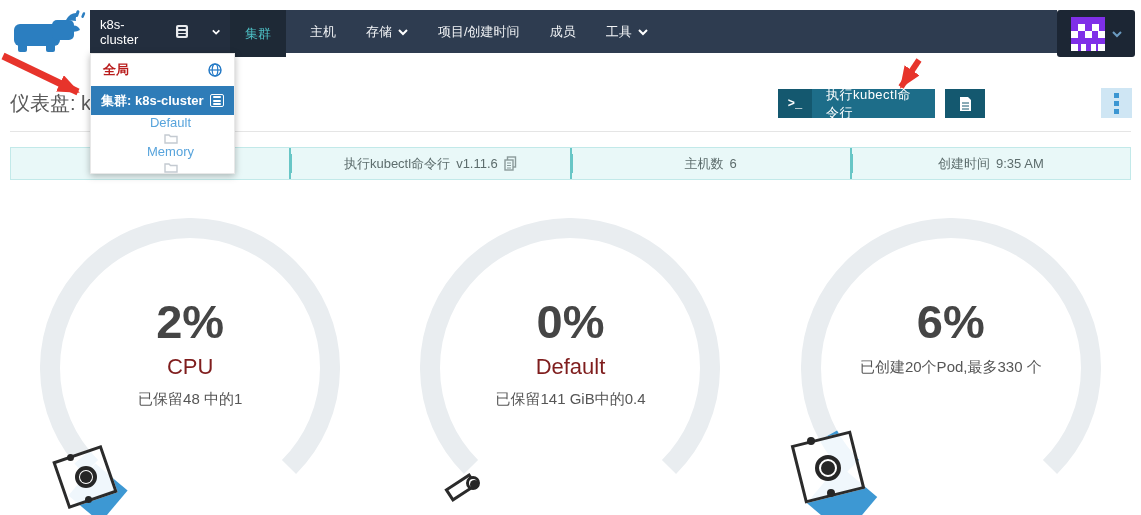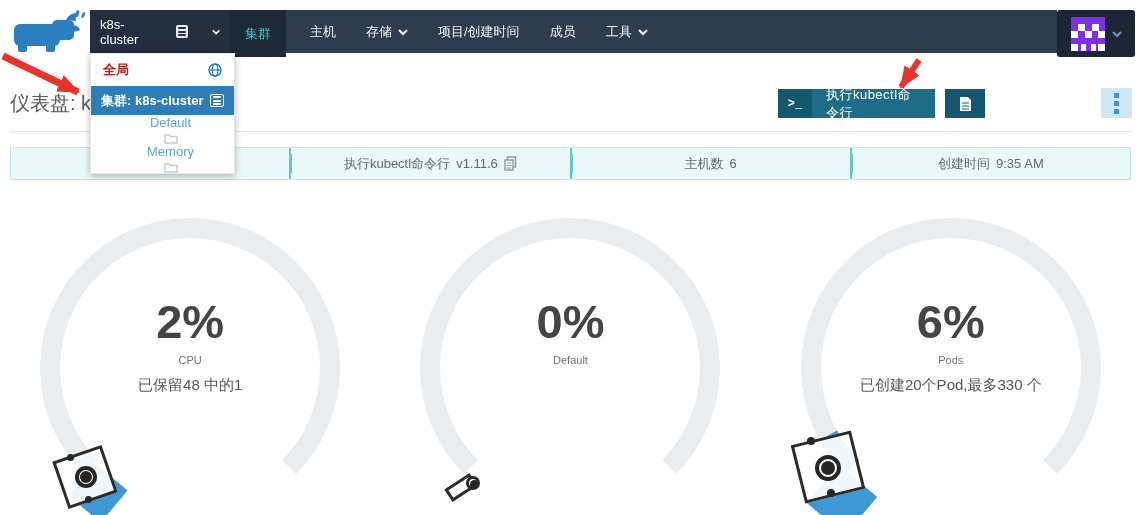--- a/index.html
+++ b/index.html
@@ -69,21 +69,21 @@
   .info-cell { border-left-width:0; }
   .info-cell.divided::before { content:""; position:absolute; left:-1px; top:6px; bottom:6px; width:2px; background:#68c6c6; }
   
   .gauges { position:absolute; left:0; right:0; top:218px; display:flex; z-index:3; }
   .gauge { flex:1; position:relative; height:300px; display:flex; justify-content:center; }
   .gauge svg { width:300px; height:300px; }
   .gauge-track { fill:none; stroke:#e9edf0; stroke-width:20; }
   .gauge-fill { fill:none; stroke-width:20; }
   .gauge-text { position:absolute; left:0; right:0; top:78px; text-align:center; }
   .gauge-pct { font-size:47px; font-weight:bold; color:#454545; line-height:52px; }
-  .gauge-label { font-size:11px; color:#737373; margin-top:6px; }
+  .gauge-label { font-size:22px; color:#7f1d1d; margin-top:6px; }
   .gauge-sub { font-size:15px; color:#565656; margin-top:10px; }
   
   .dropdown {
     position:absolute; left:90px; top:53px; width:145px; background:#fff;
     box-shadow:0 2px 7px rgba(0,0,0,.28); z-index:40; border:1px solid #e8e8e8;
   }
   .dd-item { display:flex; align-items:center; font-size:13px; cursor:pointer; }
   .dd-global { height:32px; padding:0 12px; color:#b91c1c; font-weight:bold; justify-content:space-between; }
   .dd-selected { height:29px; padding:0 10px; background:#2e7cb8; color:#fff; font-weight:bold; justify-content:space-between; }
   .dd-project { height:29px; padding:0 14px 0 30px; color:#58a4dc; justify-content:space-between;flex-direction:column; }
@@ -229,30 +229,30 @@
       <div class="gauge-sub">已保留48 中的1</div>
     </div>
   </div>
   <div class="gauge">
     <svg viewBox="0 0 300 300">
         <path d="M 51.0 249.0 A 140 140 0 1 1 249.0 249.0" class="gauge-track" stroke="#e9edf0"></path>
       </svg>
     <div class="gauge-text">
       <div class="gauge-pct">0%</div>
       <div class="gauge-label">Default</div>
+      <div class="gauge-sub">已保留141 GiB中的0.4</div>
     </div>
   </div>
   <div class="gauge">
     <svg viewBox="0 0 300 300">
         <path d="M 51.0 249.0 A 140 140 0 1 1 249.0 249.0" class="gauge-track" stroke="#e9edf0"></path>
         <path d="M 51.0 249.0 A 140 140 0 0 1 27.3 217.4" class="gauge-fill" stroke="#3d98d3"></path>
       </svg>
     <div class="gauge-text">
       <div class="gauge-pct">6%</div>
-      <div class="gauge-label">Pods</div>
       <div class="gauge-sub">已创建20个Pod,最多330 个</div>
     </div>
   </div>
 </div>
 
 <div class="dropdown">
   <div class="dd-item dd-global">
     <span>全局</span>
     <svg width="14" height="14" viewBox="0 0 14 14">
       <circle cx="7" cy="7" r="6" fill="none" stroke="#2278c5" stroke-width="1.4"></circle>

